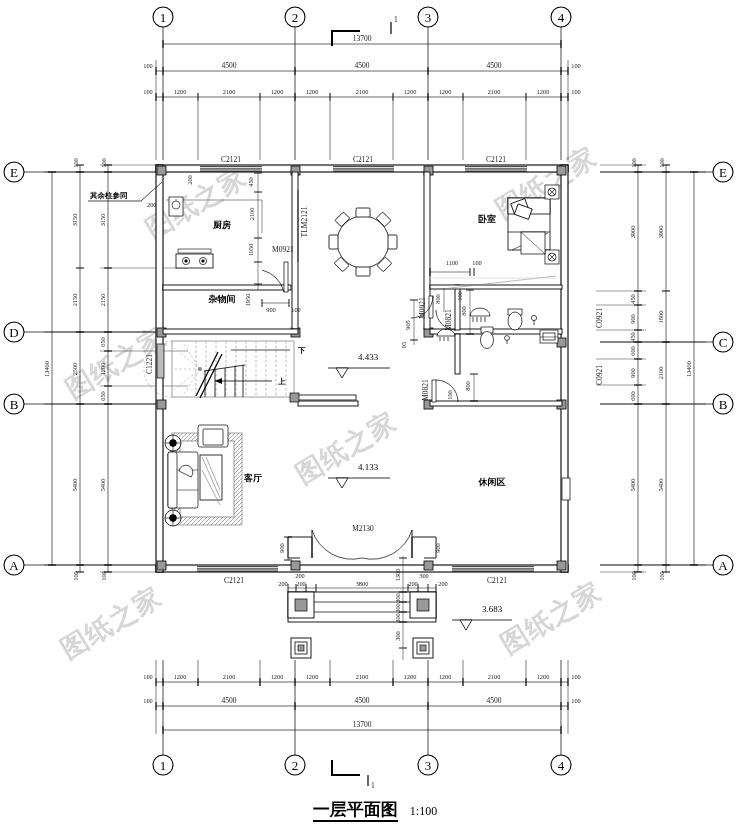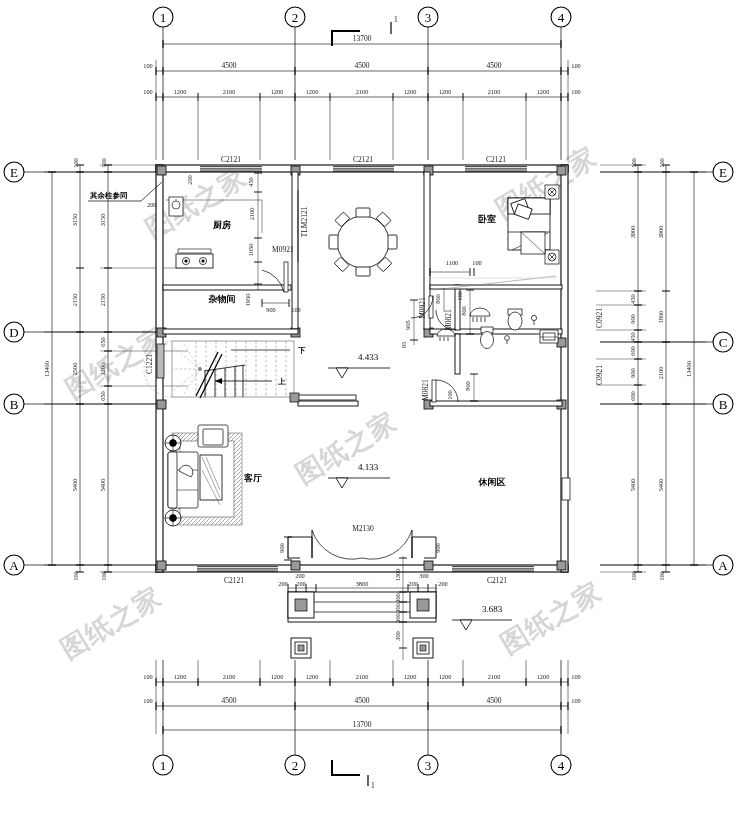--- a/index.html
+++ b/index.html
@@ -820,14 +820,18 @@
     <g stroke="#000" stroke-width="0.7" fill="none">
       <line x1="88" y1="201" x2="141" y2="201"></line>
       <path d="M141,201 L162,182" stroke="#000"></path>
       <text class="notetxt" x="90" y="198" stroke="none" fill="#000">其余柱参同</text>
       <text class="dimtxt-sm" x="147" y="207" stroke="none" fill="#1a1a1a">200</text>
     </g>
 
     </g>
   </svg>
 
+  <div style="position:absolute;left:0;top:798px;width:750px;text-align:center;">
+    <span class="titletxt" style="border-bottom:2px solid #000;padding-bottom:1px;">一层平面图</span>
+    <span class="scaletxt" style="margin-left:8px;">1:100</span>
+  </div>
 
 </div>
 
 </body></html>

